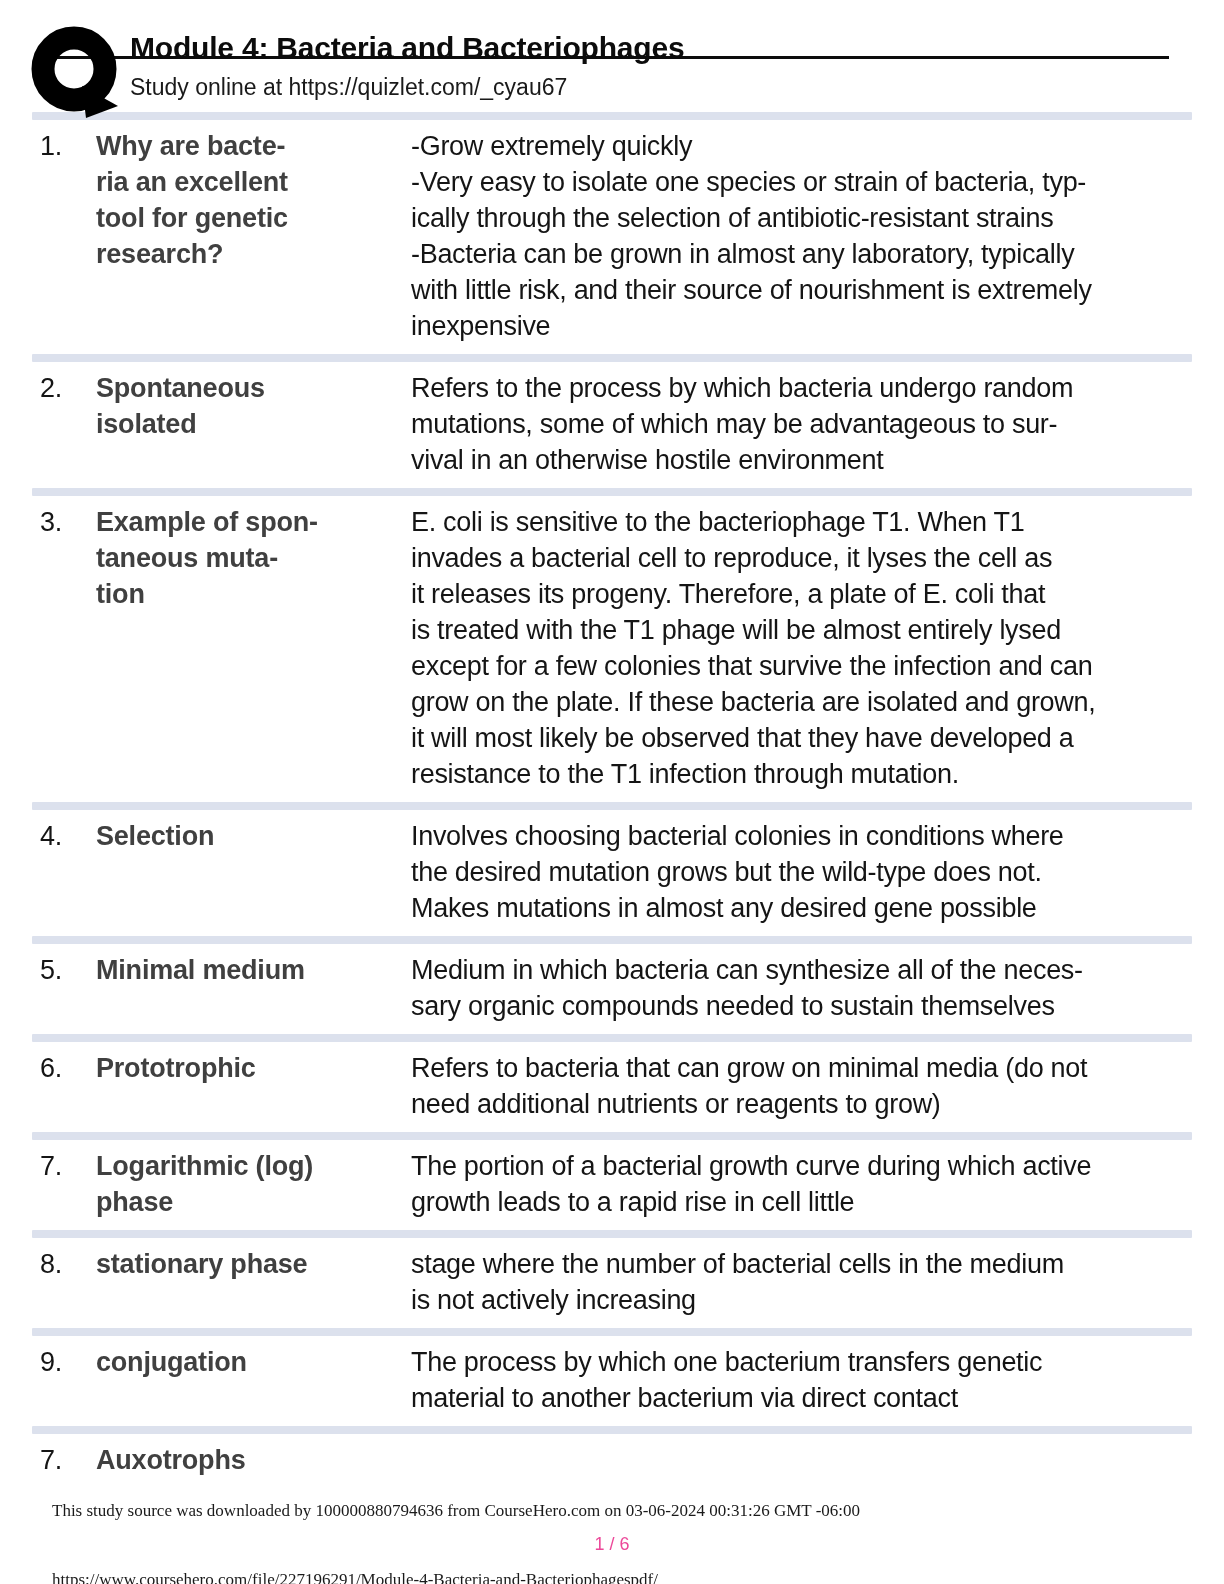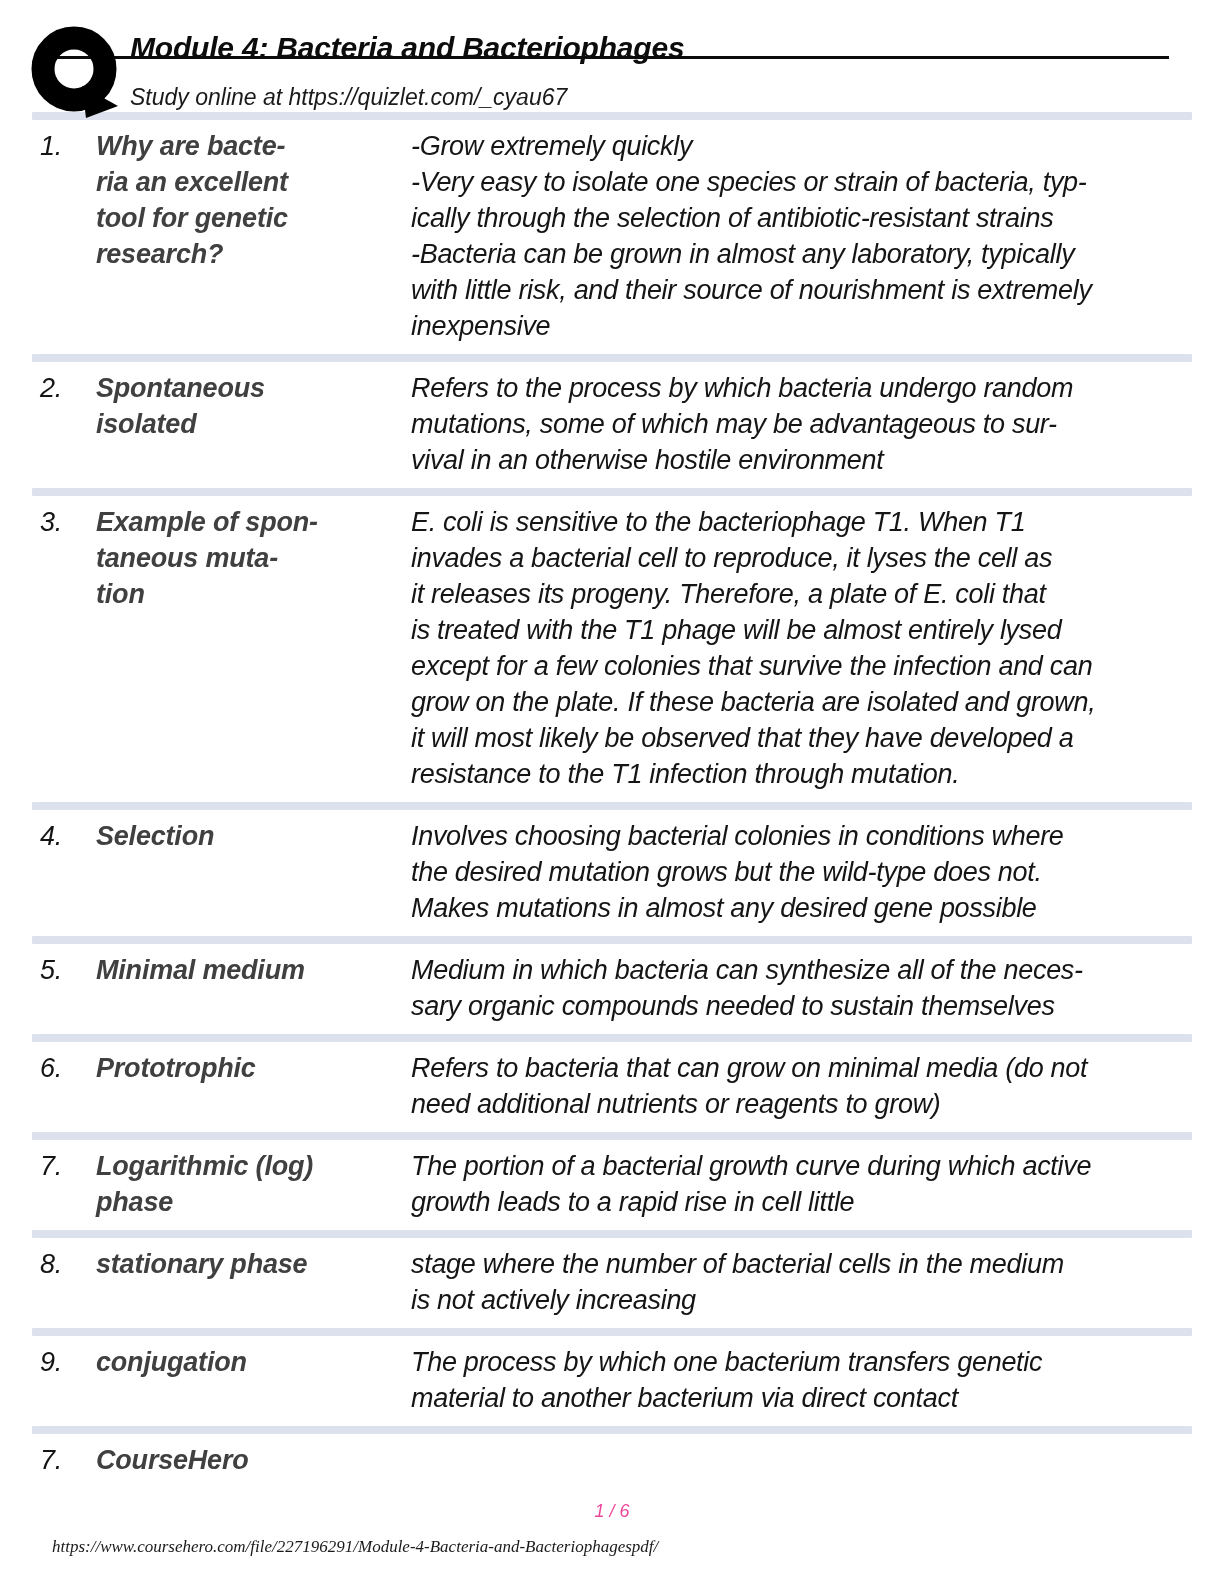--- a/index.html
+++ b/index.html
@@ -2,35 +2,35 @@
 <html><head>
 <meta charset="utf-8">
 <style>
   html, body { margin: 0; padding: 0; background: #ffffff; }
   body {
     width: 1224px; height: 1584px; overflow: hidden;
     font-family: "Liberation Sans", sans-serif;
     color: #111111;
     position: relative;
   }
-  .page { width: 1224px; height: 1164px; background: #ffffff; font-style: italic; }
+  .page { width: 1224px; height: 1164px; background: #ffffff; }
 
   
   .header { position: relative; height: 112px; }
   .q-logo { position: absolute; left: 30px; top: 24px; width: 90px; height: 94px; z-index: 2; }
   .strike-line {
     position: absolute; left: 55px; top: 56px; width: 1114px; height: 3px;
     background: #0c0c0c; z-index: 0;
   }
   .header-text { position: absolute; left: 130px; top: 30px; z-index: 1; }
   .page-title {
     margin: 0; font-size: 30px; line-height: 36px; font-weight: bold;
     letter-spacing: -0.2px; color: #0c0c0c;
   }
-  .subtitle { margin-top: 17px; font-size: 23px; line-height: 28px; color: #1a1a1a; }
+  .subtitle { margin-top: 7px; font-size: 23px; line-height: 28px; color: #1a1a1a; }
 
   
   .divider {
     height: 8px; width: 1160px; margin-left: 32px;
     background: #dce1ed; border-radius: 1px;
   }
 
   
   .row { display: flex; padding: 8px 39px 10px 40px; box-sizing: border-box; }
   .num {
@@ -171,24 +171,25 @@
     <div class="row">
       <div class="num">9.</div>
       <div class="term">conjugation</div>
       <div class="def">The process by which one bacterium transfers genetic
 material to another bacterium via direct contact</div>
     </div>
     <div class="divider"></div>
 
     <div class="row">
       <div class="num">7.</div>
-      <div class="term">CourseHero</div>
+      <div class="term">Auxotrophs</div>
       <div class="def"></div>
     </div>
 
   </div>
 
   <div class="footer">
+    <div class="notice">This study source was downloaded by 100000880794636 from CourseHero.com on 03-06-2024 00:31:26 GMT -06:00</div>
     <div class="page-num">1 / 6</div>
     <div class="source-url">https://www.coursehero.com/file/227196291/Module-4-Bacteria-and-Bacteriophagespdf/</div>
   </div>
 
 </div>
 
 </body></html>

